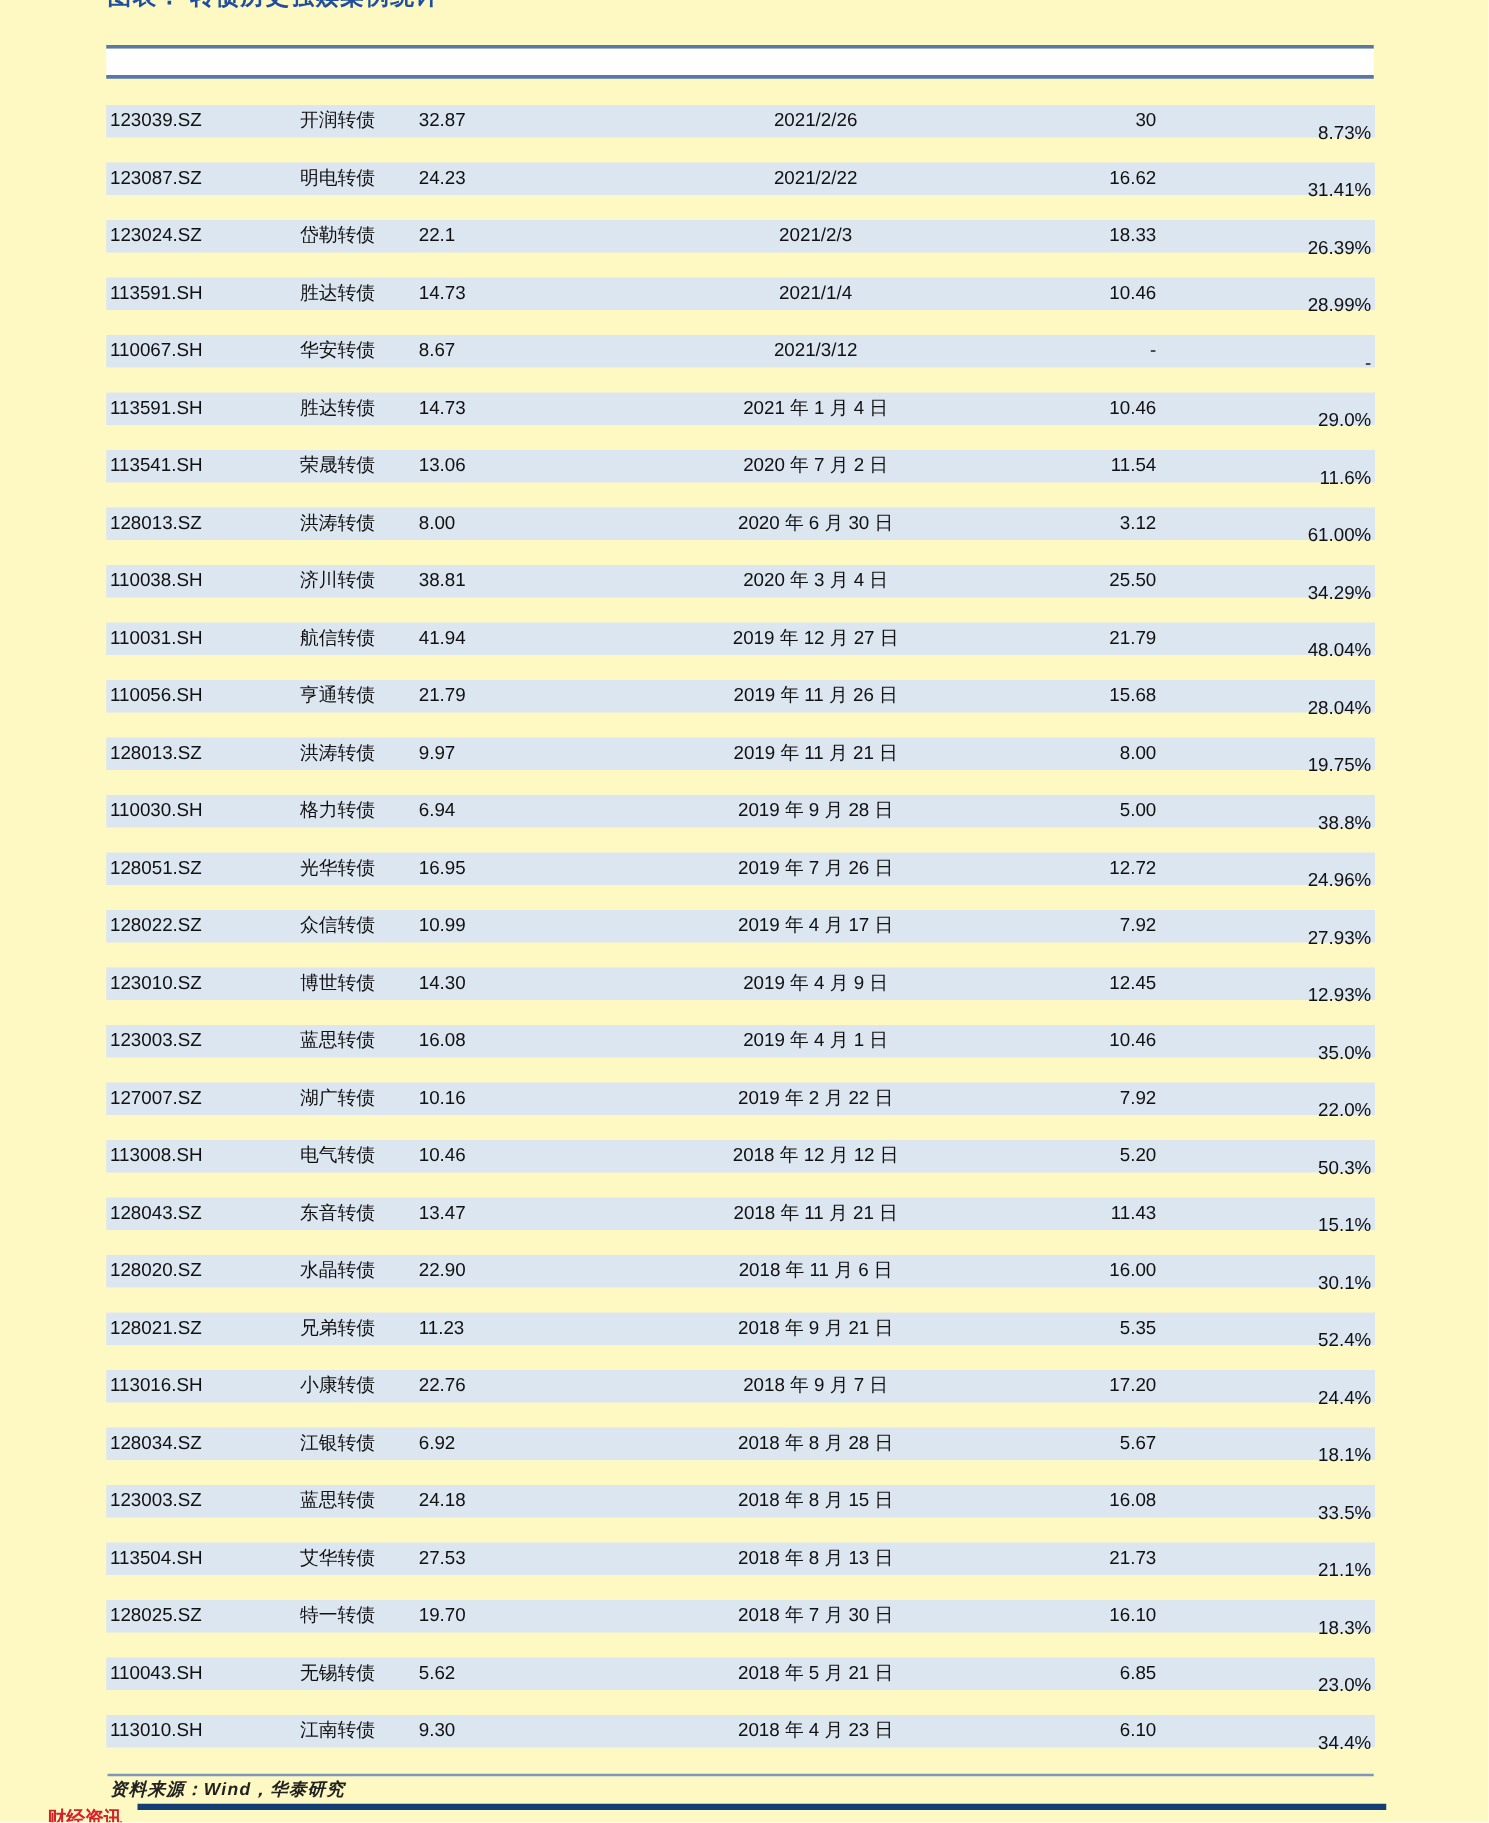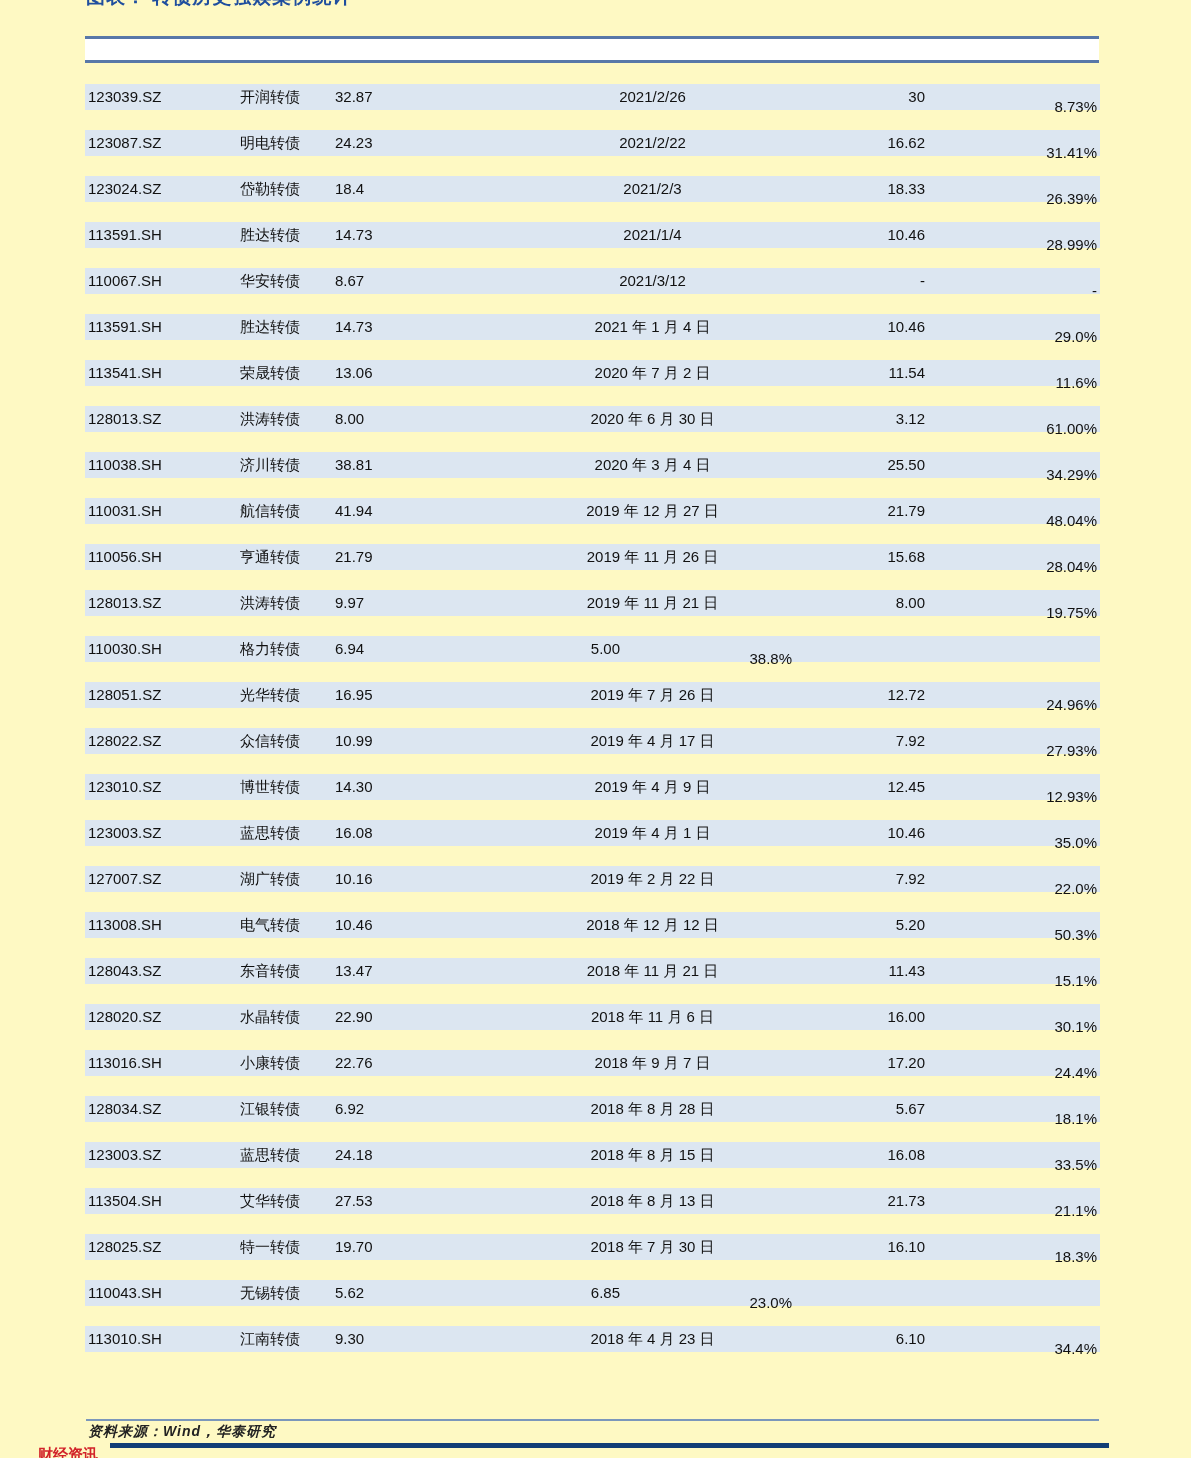--- a/index.html
+++ b/index.html
@@ -95,21 +95,21 @@
       <div class="c c-code">123087.SZ</div>
       <div class="c c-name">明电转债</div>
       <div class="c c-price">24.23</div>
       <div class="c c-date">2021/2/22</div>
       <div class="c c-val">16.62</div>
       <div class="c c-pct">31.41%</div>
     </div>
       <div class="row">
       <div class="c c-code">123024.SZ</div>
       <div class="c c-name">岱勒转债</div>
-      <div class="c c-price">18.4</div>
+      <div class="c c-price">22.1</div>
       <div class="c c-date">2021/2/3</div>
       <div class="c c-val">18.33</div>
       <div class="c c-pct">26.39%</div>
     </div>
       <div class="row">
       <div class="c c-code">113591.SH</div>
       <div class="c c-name">胜达转债</div>
       <div class="c c-price">14.73</div>
       <div class="c c-date">2021/1/4</div>
       <div class="c c-val">10.46</div>
@@ -176,20 +176,21 @@
       <div class="c c-name">洪涛转债</div>
       <div class="c c-price">9.97</div>
       <div class="c c-date">2019 年 11 月 21 日</div>
       <div class="c c-val">8.00</div>
       <div class="c c-pct">19.75%</div>
     </div>
       <div class="row">
       <div class="c c-code">110030.SH</div>
       <div class="c c-name">格力转债</div>
       <div class="c c-price">6.94</div>
+      <div class="c c-date">2019 年 9 月 28 日</div>
       <div class="c c-val">5.00</div>
       <div class="c c-pct">38.8%</div>
     </div>
       <div class="row">
       <div class="c c-code">128051.SZ</div>
       <div class="c c-name">光华转债</div>
       <div class="c c-price">16.95</div>
       <div class="c c-date">2019 年 7 月 26 日</div>
       <div class="c c-val">12.72</div>
       <div class="c c-pct">24.96%</div>
@@ -244,20 +245,28 @@
     </div>
       <div class="row">
       <div class="c c-code">128020.SZ</div>
       <div class="c c-name">水晶转债</div>
       <div class="c c-price">22.90</div>
       <div class="c c-date">2018 年 11 月 6 日</div>
       <div class="c c-val">16.00</div>
       <div class="c c-pct">30.1%</div>
     </div>
       <div class="row">
+      <div class="c c-code">128021.SZ</div>
+      <div class="c c-name">兄弟转债</div>
+      <div class="c c-price">11.23</div>
+      <div class="c c-date">2018 年 9 月 21 日</div>
+      <div class="c c-val">5.35</div>
+      <div class="c c-pct">52.4%</div>
+    </div>
+      <div class="row">
       <div class="c c-code">113016.SH</div>
       <div class="c c-name">小康转债</div>
       <div class="c c-price">22.76</div>
       <div class="c c-date">2018 年 9 月 7 日</div>
       <div class="c c-val">17.20</div>
       <div class="c c-pct">24.4%</div>
     </div>
       <div class="row">
       <div class="c c-code">128034.SZ</div>
       <div class="c c-name">江银转债</div>
@@ -287,20 +296,21 @@
       <div class="c c-name">特一转债</div>
       <div class="c c-price">19.70</div>
       <div class="c c-date">2018 年 7 月 30 日</div>
       <div class="c c-val">16.10</div>
       <div class="c c-pct">18.3%</div>
     </div>
       <div class="row">
       <div class="c c-code">110043.SH</div>
       <div class="c c-name">无锡转债</div>
       <div class="c c-price">5.62</div>
+      <div class="c c-date">2018 年 5 月 21 日</div>
       <div class="c c-val">6.85</div>
       <div class="c c-pct">23.0%</div>
     </div>
       <div class="row">
       <div class="c c-code">113010.SH</div>
       <div class="c c-name">江南转债</div>
       <div class="c c-price">9.30</div>
       <div class="c c-date">2018 年 4 月 23 日</div>
       <div class="c c-val">6.10</div>
       <div class="c c-pct">34.4%</div>

